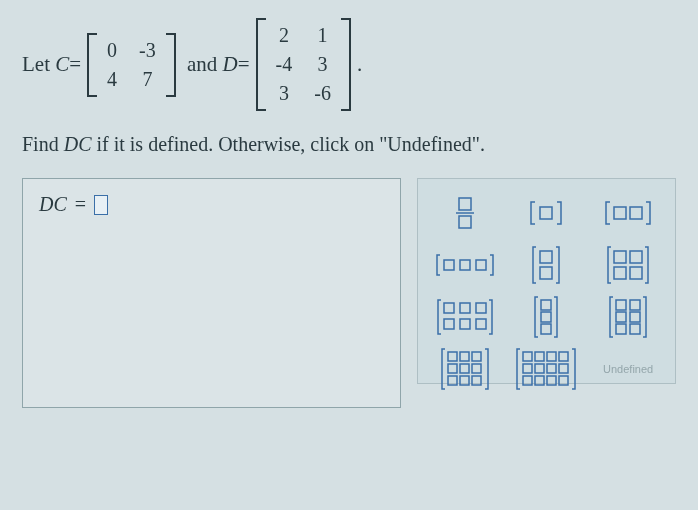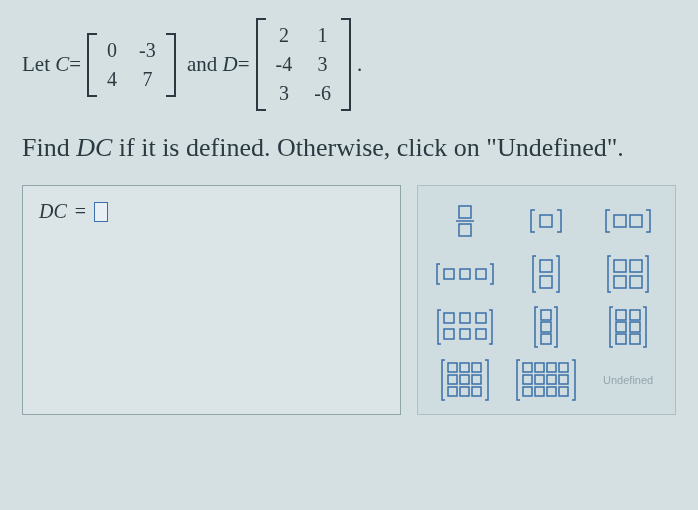--- a/index.html
+++ b/index.html
@@ -30,39 +30,39 @@
   .mgrid {
     display: grid;
     gap: 6px 22px;
     padding: 6px 10px;
     font-size: 20px;
     text-align: center;
   }
   .g2x2 { grid-template-columns: repeat(2, auto); grid-template-rows: repeat(2, auto); }
   .g3x2 { grid-template-columns: repeat(2, auto); grid-template-rows: repeat(3, auto); }
   .t21 { font-size: 21px; }
-  .instruction { font-size: 26px; margin-top: 22px; margin-bottom: 22px; }
+  .instruction { font-size: 20px; margin-top: 22px; margin-bottom: 22px; }
   .work-row { display: flex; gap: 16px; align-items: stretch; }
   .answer-box {
     border: 1px solid #8fa5aa;
     background: rgba(255,255,255,0.15);
     width: 380px;
     height: 230px;
     padding: 14px 16px;
   }
   .dc-line { display: flex; align-items: center; gap: 8px; font-size: 20px; font-style: italic; }
   .input-slot {
     width: 14px;
     height: 20px;
     border: 1.5px solid #3b6fa8;
     background: #e8f0f5;
   }
   .palette {
     width: 260px;
-    height: 230px;
+    height: 206px;
     background: #cfdde1;
     border: 1px solid #aebfc4;
     padding: 12px 10px;
     display: grid;
     grid-template-columns: repeat(3, 1fr);
     grid-template-rows: repeat(4, 1fr);
     gap: 8px;
     align-items: center;
     justify-items: center;
   }

